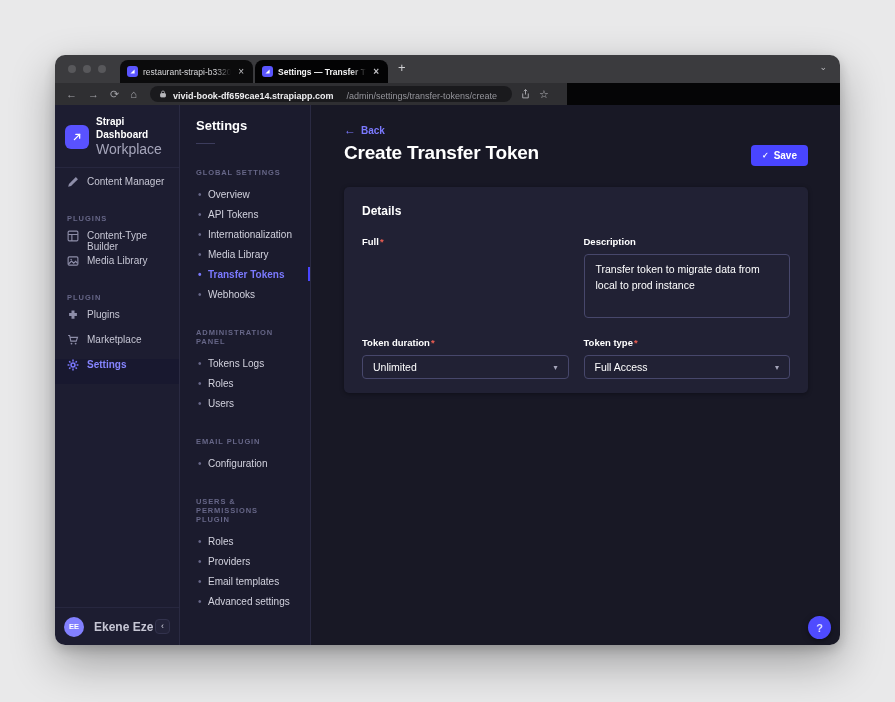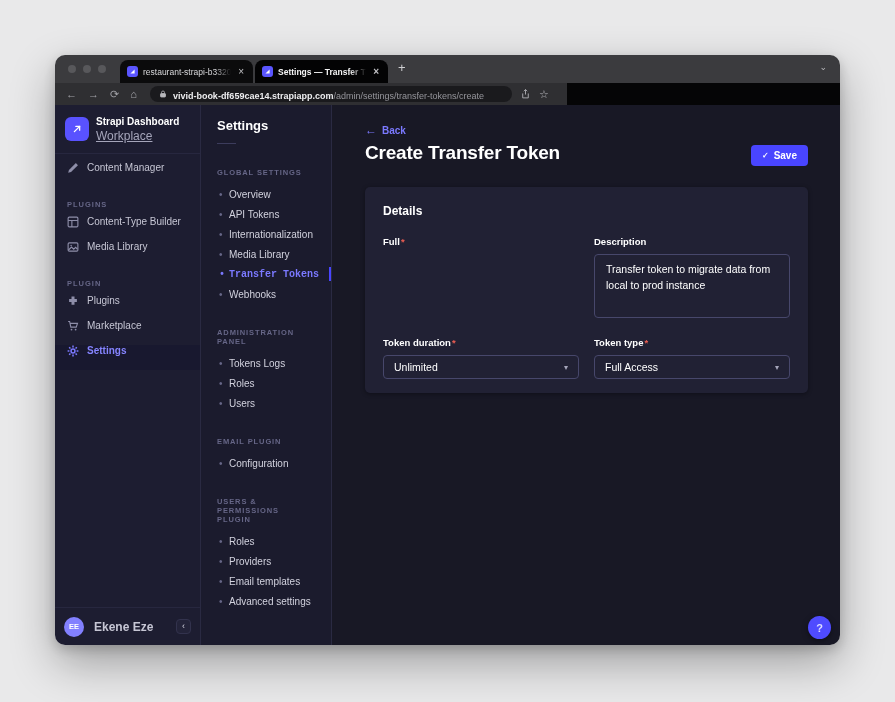--- a/index.html
+++ b/index.html
@@ -34,34 +34,34 @@
 
   .toolbar { height:22px; background:#050506; position:relative; flex:0 0 auto; }
   .toolbar-left { position:absolute; left:0; top:0; height:22px; width:512px; background:#2f2f32;
     display:flex; align-items:center; }
   .nav-ico { color:#a2a2a8; font-size:11px; line-height:1; }
   .nav-ico.back { margin-left:11px; }
   .nav-ico + .nav-ico { margin-left:11px; }
   .urlpill { margin-left:13px; width:362px; height:16px; border-radius:8px; background:#1a1a1d;
     display:flex; align-items:center; padding:0 9px; gap:6px; overflow:hidden; white-space:nowrap; }
   .url-domain { color:#ededef; font-size:9px; font-weight:bold; }
-  .url-path { color:#95959b; font-size:9px; }
+  .url-path { color:#95959b; font-size:9px;padding-left:13px; }
   .tb-right-ico { color:#b2b2b8; margin-left:9px; display:flex; align-items:center; }
   .star { font-size:11px; }
 
   
   .app { flex:1; display:flex; min-height:0; }
 
-  .mainnav { width:146px; background:#1d1d31; border-right:1px solid #2a2a42;
+  .mainnav { width:125px; background:#1d1d31; border-right:1px solid #2a2a42;
     display:flex; flex-direction:column; color:#c6c6d4; flex:0 0 auto; }
   .brand { display:flex; align-items:center; gap:7px; padding:11px 10px 10px 10px; }
   .logo { width:24px; height:24px; border-radius:6px; background:#5952ff; flex:0 0 auto;
     display:flex; align-items:center; justify-content:center; }
   .brand-title { font-size:10px; font-weight:bold; color:#fff; line-height:1.25; }
-  .brand-sub { font-size:12px; color:#a5a5ba;text-decoration:underline; }
+  .brand-sub { font-size:14px; color:#a5a5ba; }
   .nav-divider { height:1px; background:#27273f; }
   .navlist { padding:8px 0 0 0; }
   .mn-item { height:25px; display:flex; align-items:flex-start; gap:8px; padding:0 12px;
     font-size:10px; color:#c6c6d4; }
   .mn-item .ico { width:12px; height:12px; color:#8e8ea9; display:flex; flex:0 0 auto; }
   .mn-item.active { background:#18182f; color:#8584ff; font-weight:bold; }
   .mn-item.active .ico { color:#7b79ff; }
   .mn-section { padding:13px 12px 7px 12px; font-size:7.5px; font-weight:bold;
     letter-spacing:1px; color:#666687; }
   .mainnav .spacer { flex:1; }
@@ -76,21 +76,21 @@
   .subnav { width:131px; background:#1b1b2d; border-right:1px solid #2a2a42;
     padding-top:13px; flex:0 0 auto; overflow:hidden; }
   .subnav-title { padding:0 16px; font-size:13px; font-weight:bold; color:#fff; }
   .subnav-title-divider { margin:10px 0 0 16px; width:19px; height:1px; background:#3c3c5c; }
   .sn-section { margin-top:22px; }
   .sn-label { padding:2px 16px 7px 16px; font-size:7.5px; font-weight:bold;
     letter-spacing:.9px; color:#666687; }
   .sn-item { position:relative; height:20px; display:flex; align-items:center;
     padding-left:28px; font-size:10px; color:#d2d2de; }
   .sn-item::before { content:"•"; position:absolute; left:18px; color:#666687; font-size:10px; }
-  .sn-item.active { color:#7b79ff; font-weight:bold;font-family:Liberation Mono, monospace; }
+  .sn-item.active { color:#7b79ff; font-weight:bold; }
   .sn-item.active::before { color:#7b79ff; }
   .sn-item.active::after { content:""; position:absolute; right:0; top:3px; width:2px; height:14px;
     background:#4945ff; }
 
   .content { flex:1; background:#181825; position:relative; min-width:0; }
   .page-header { padding:15px 32px 0 33px; }
   .backlink { display:inline-flex; align-items:center; gap:5px; color:#7b79ff;
     font-size:10px; font-weight:bold; }
   .backlink .arr { font-size:12px; line-height:1; }
   .titlerow { display:flex; justify-content:space-between; align-items:flex-start; margin-top:4px; }

